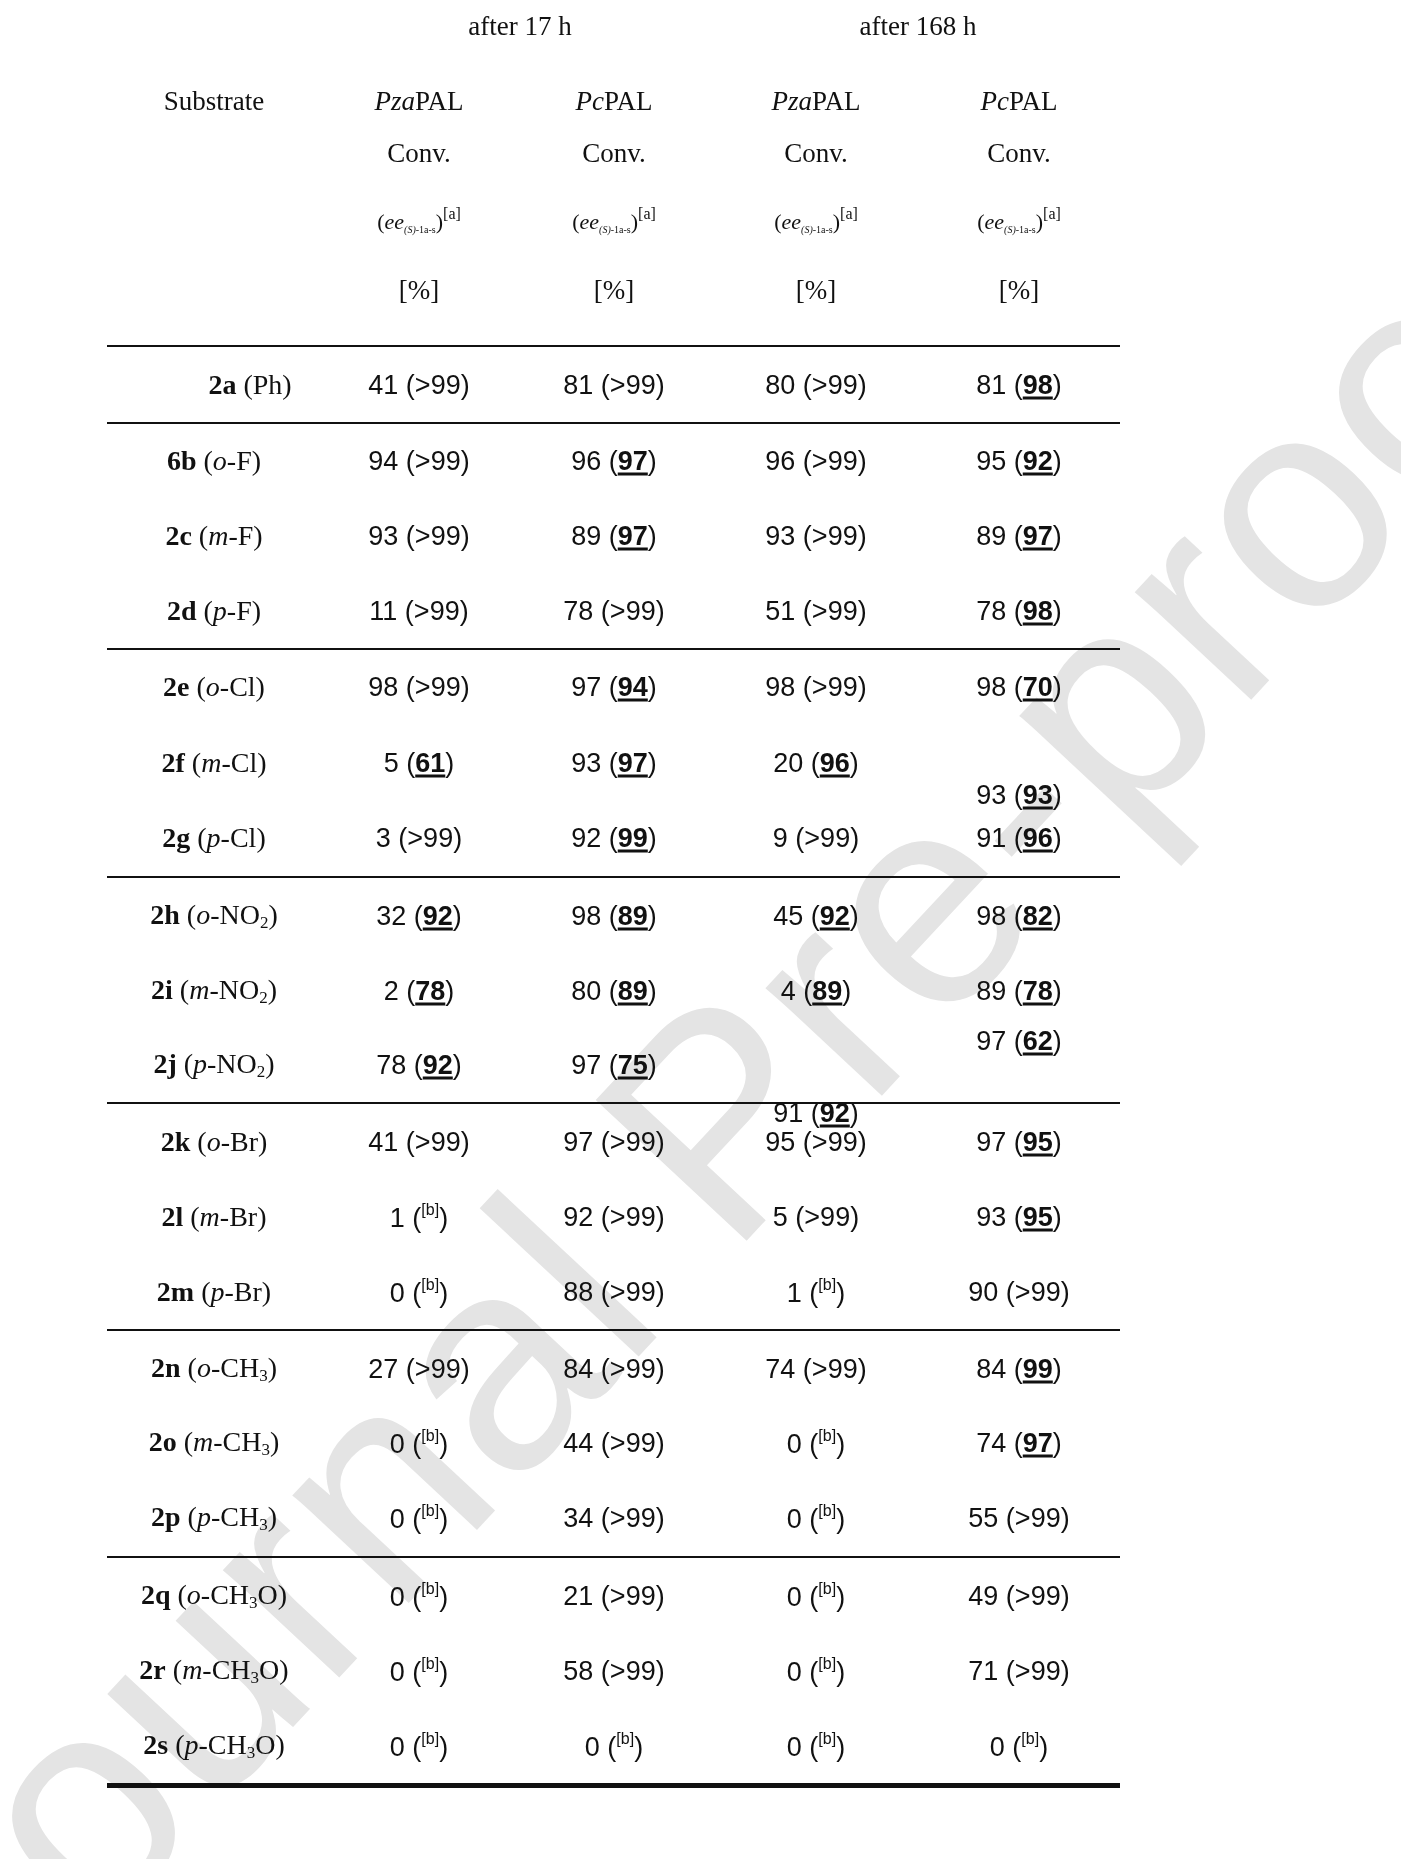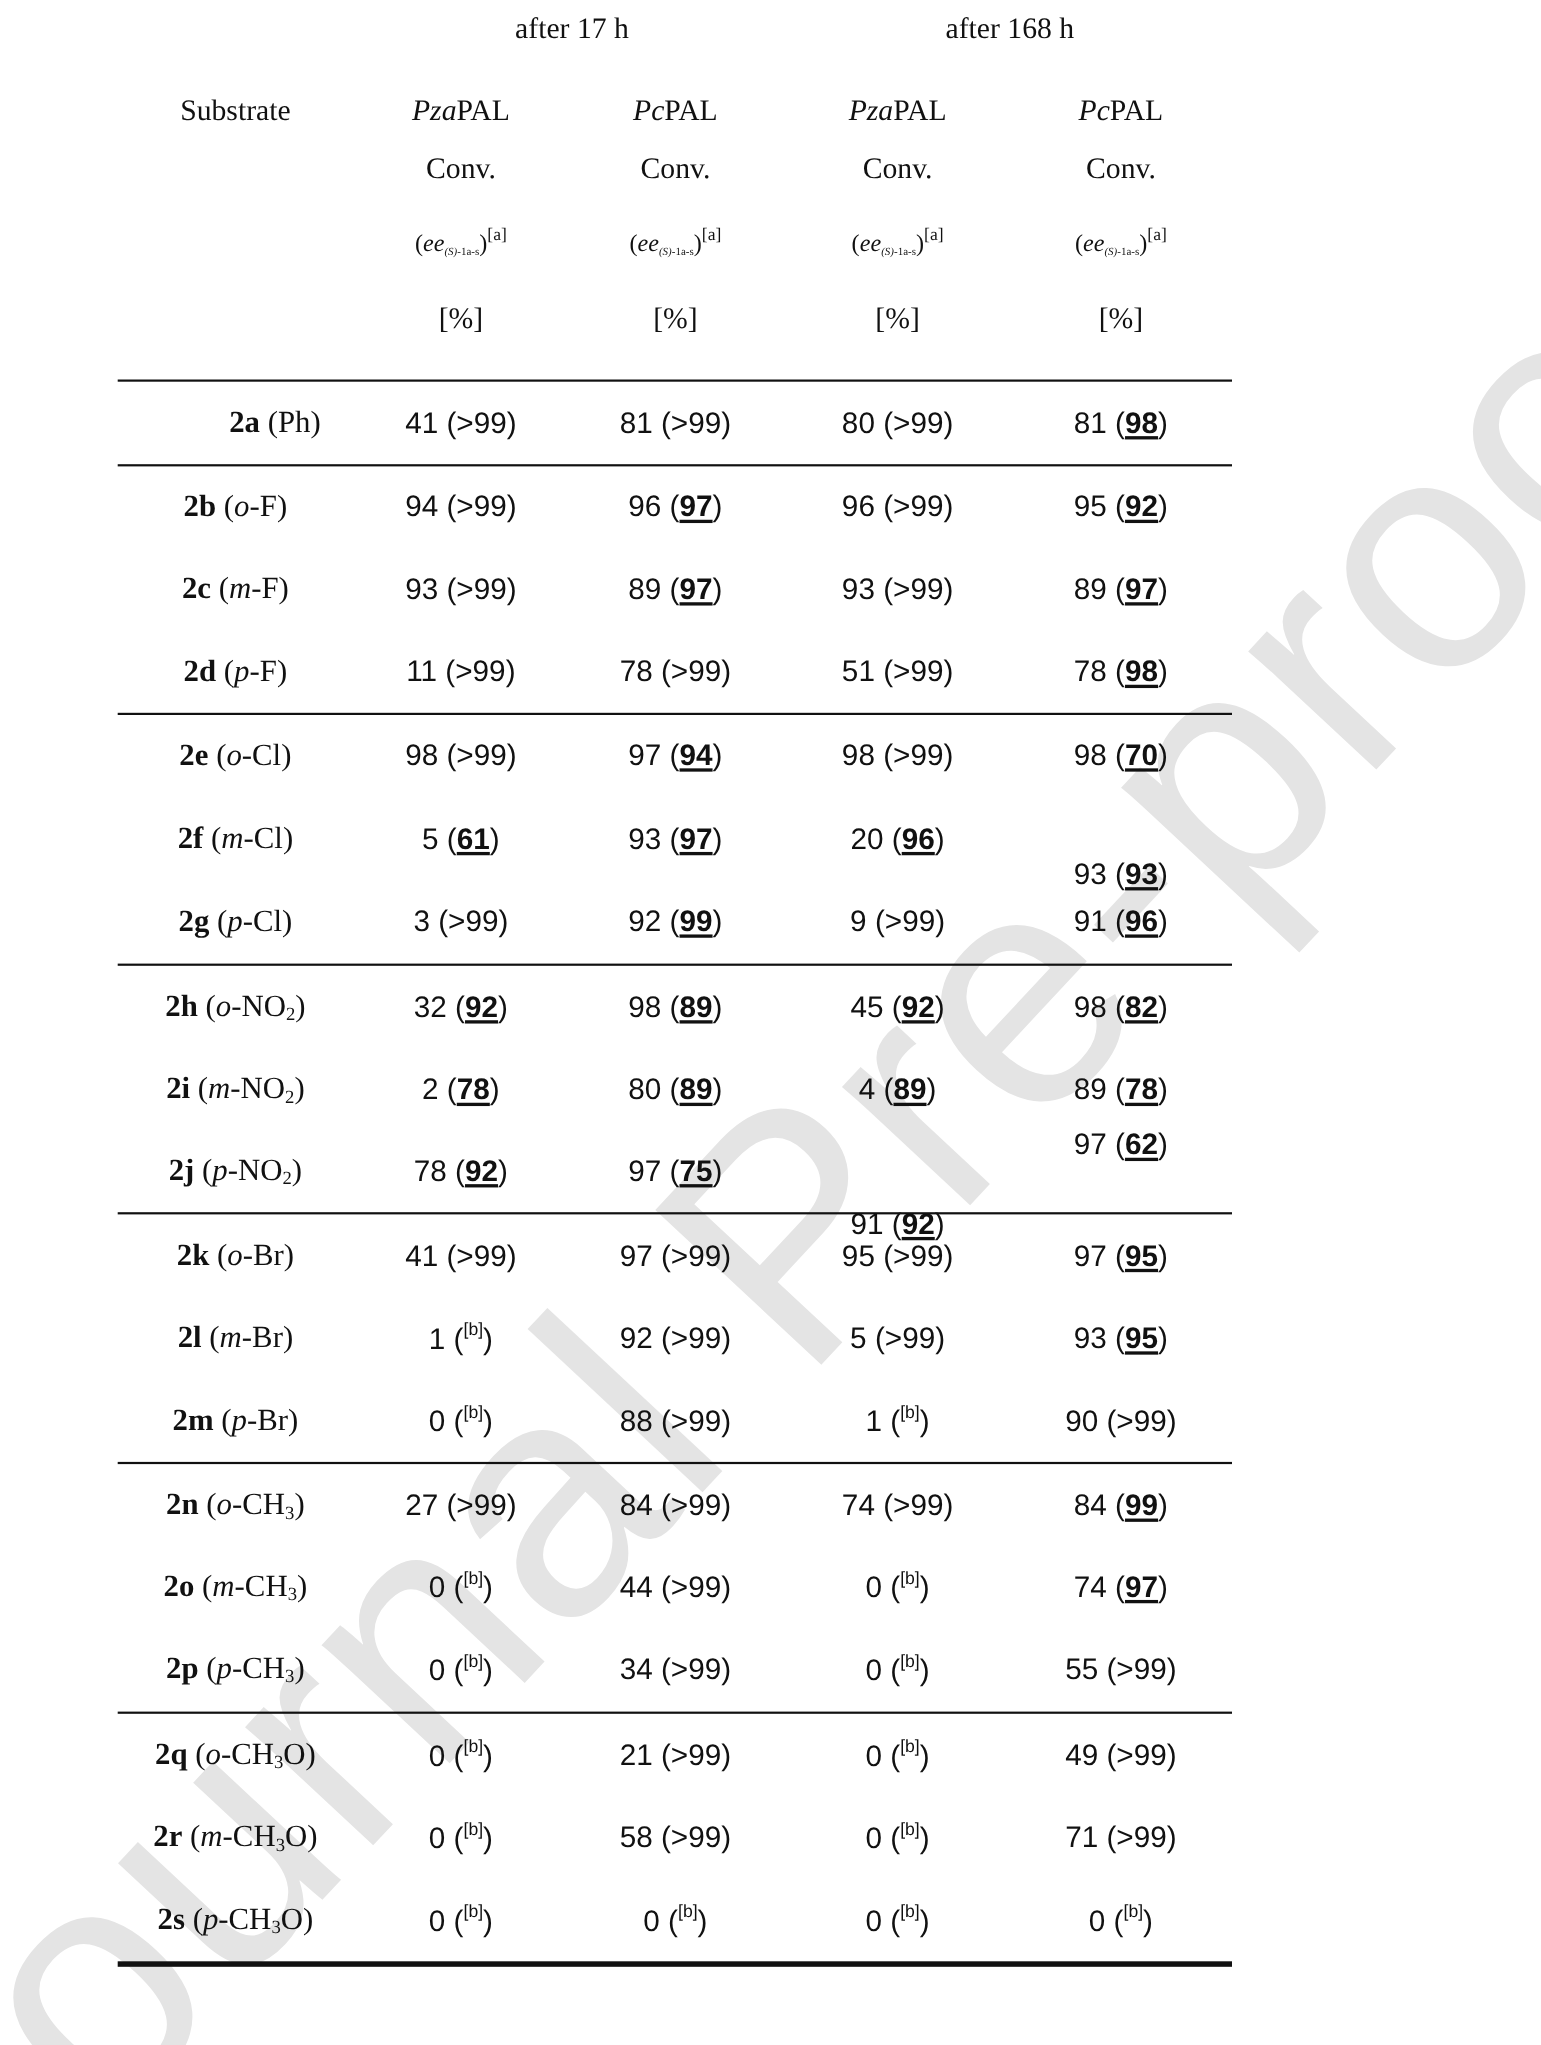--- a/index.html
+++ b/index.html
@@ -63,21 +63,21 @@
     <div class="hdr" style="left: 1019px; top: 101px;"><i>Pc</i><span>PAL</span></div>
     <div class="hdr" style="left: 1019px; top: 153px;">Conv.</div>
     <div class="hdr hdr-small" style="left: 1019px; top: 220px;"><span>(</span><i>ee</i><sub><i>(S)</i><span>-1a-s</span></sub><span>)</span><sup>[a]</sup></div>
     <div class="hdr" style="left: 1019px; top: 290px;">[%]</div>
     <div class="cell sub-cell" style="left: 214px; top: 385px; margin-left: 36px;"><b>2a</b><span> </span><span>(Ph)</span></div>
     <div class="cell val-cell" style="left: 419px; top: 385px;"><span>41 (</span><span>&gt;99</span><span>)</span></div>
     <div class="cell val-cell" style="left: 614px; top: 385px;"><span>81 (</span><span>&gt;99</span><span>)</span></div>
     <div class="cell val-cell" style="left: 816px; top: 385px;"><span>80 (</span><span>&gt;99</span><span>)</span></div>
     <div class="cell val-cell" style="left: 1019px; top: 385px;"><span>81 (</span><u>98</u><span>)</span></div>
     <div class="hline" style="top: 422px; height: 2px;"></div>
-    <div class="cell sub-cell" style="left: 214px; top: 461px;"><b>2b</b><span> </span><span>(</span><i>o</i><span>-F)</span></div>
+    <div class="cell sub-cell" style="left: 214px; top: 461px;"><b>6b</b><span> </span><span>(</span><i>o</i><span>-F)</span></div>
     <div class="cell val-cell" style="left: 419px; top: 461px;"><span>94 (</span><span>&gt;99</span><span>)</span></div>
     <div class="cell val-cell" style="left: 614px; top: 461px;"><span>96 (</span><u>97</u><span>)</span></div>
     <div class="cell val-cell" style="left: 816px; top: 461px;"><span>96 (</span><span>&gt;99</span><span>)</span></div>
     <div class="cell val-cell" style="left: 1019px; top: 461px;"><span>95 (</span><u>92</u><span>)</span></div>
     <div class="cell sub-cell" style="left: 214px; top: 536px;"><b>2c</b><span> </span><span>(</span><i>m</i><span>-F)</span></div>
     <div class="cell val-cell" style="left: 419px; top: 536px;"><span>93 (</span><span>&gt;99</span><span>)</span></div>
     <div class="cell val-cell" style="left: 614px; top: 536px;"><span>89 (</span><u>97</u><span>)</span></div>
     <div class="cell val-cell" style="left: 816px; top: 536px;"><span>93 (</span><span>&gt;99</span><span>)</span></div>
     <div class="cell val-cell" style="left: 1019px; top: 536px;"><span>89 (</span><u>97</u><span>)</span></div>
     <div class="cell sub-cell" style="left: 214px; top: 611px;"><b>2d</b><span> </span><span>(</span><i>p</i><span>-F)</span></div>

